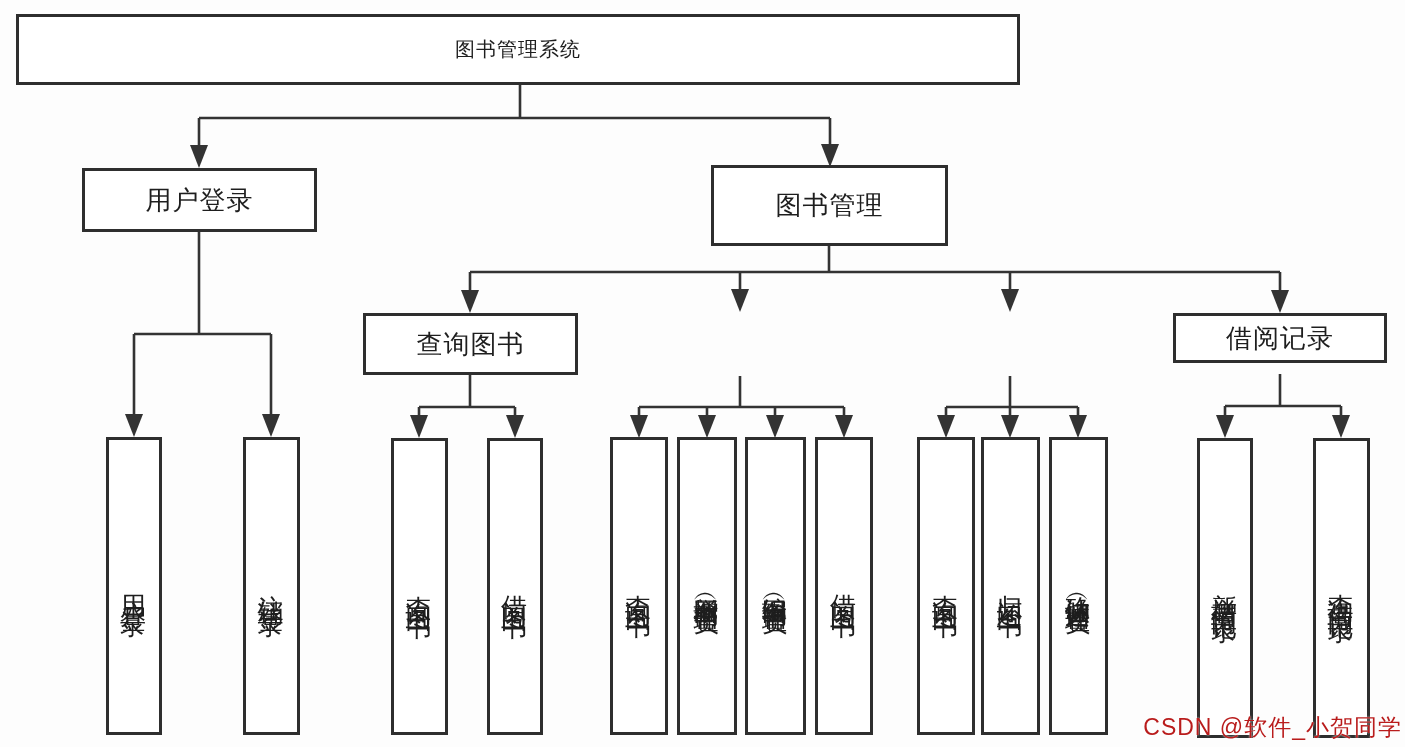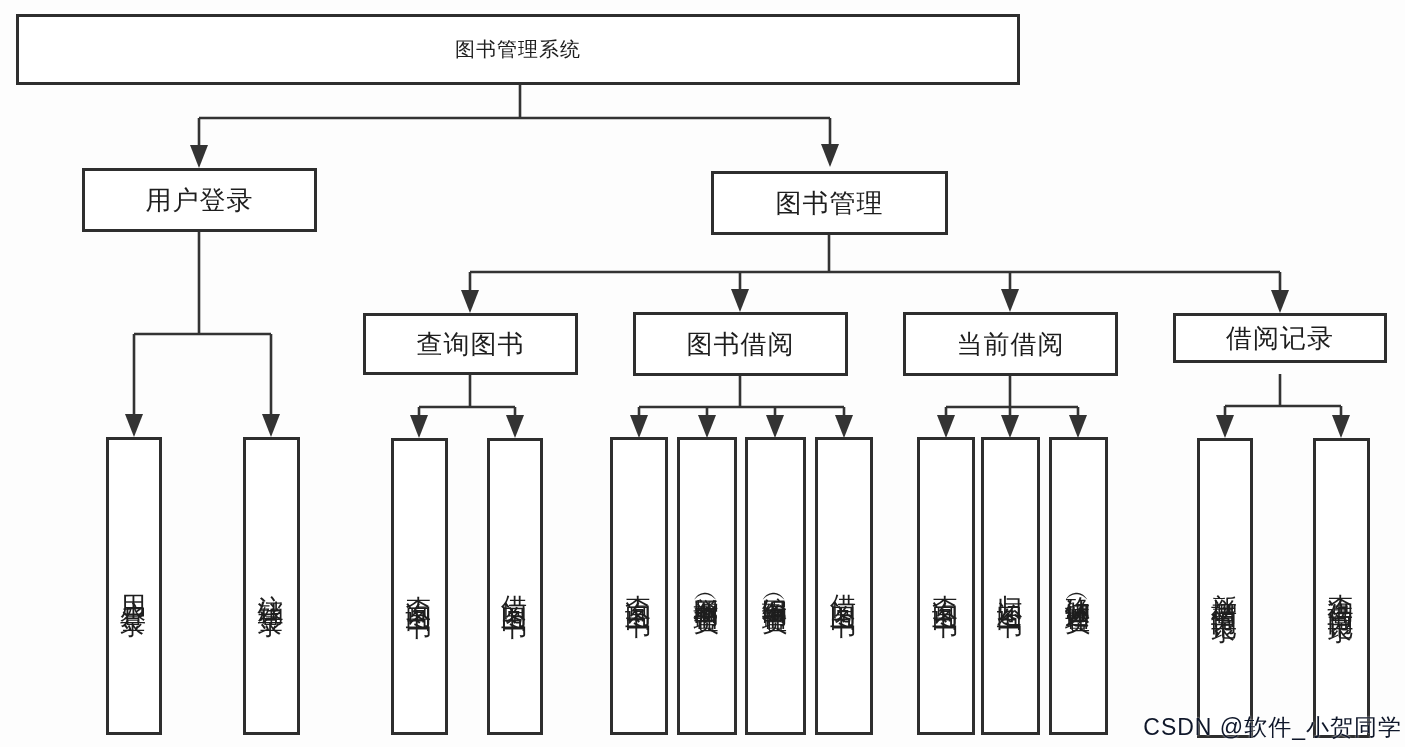--- a/index.html
+++ b/index.html
@@ -47,21 +47,21 @@
     letter-spacing: 2px;
   }
   .vbox.mid span {
     letter-spacing: 5px;
   }
   .watermark {
     position: absolute;
     right: 3px;
     top: 712px;
     font-size: 23px;
-    color: #0f172a;
+    color: #b91c1c;
     text-shadow: 0 0 2px #ffffff;
     letter-spacing: 1px;
     white-space: nowrap;
   }
 </style>
 </head>
 <body>
 
 <div class="stage">
 
@@ -141,32 +141,26 @@
     </g>
   </svg>
 
   <div class="node hbox root-box" style="left:16px;top:14px;width:1004px;height:71px">
     <span>图书管理系统</span>
   </div>
 
   <div class="node hbox branch-box" style="left:82px;top:168px;width:235px;height:64px">
     <span>用户登录</span>
   </div>
-  <div class="node hbox branch-box" style="left:711px;top:171px;width:237px;height:64px">
+  <div class="node hbox branch-box" style="left:711px;top:165px;width:237px;height:81px">
     <span>图书管理</span>
   </div>
 
   <div class="node hbox branch-box" style="left:363px;top:313px;width:215px;height:62px">
     <span>查询图书</span>
-  </div>
-  <div class="node hbox branch-box" style="left:633px;top:312px;width:215px;height:64px">
-    <span>图书借阅</span>
-  </div>
-  <div class="node hbox branch-box" style="left:903px;top:312px;width:215px;height:64px">
-    <span>当前借阅</span>
   </div>
   <div class="node hbox branch-box" style="left:1173px;top:313px;width:214px;height:50px">
     <span>借阅记录</span>
   </div>
 
   <div class="node vbox" style="left:106px;top:437px;width:56px;height:298px">
     <span>用户登录</span>
   </div>
   <div class="node vbox" style="left:243px;top:437px;width:57px;height:298px">
     <span>注销登录</span>

